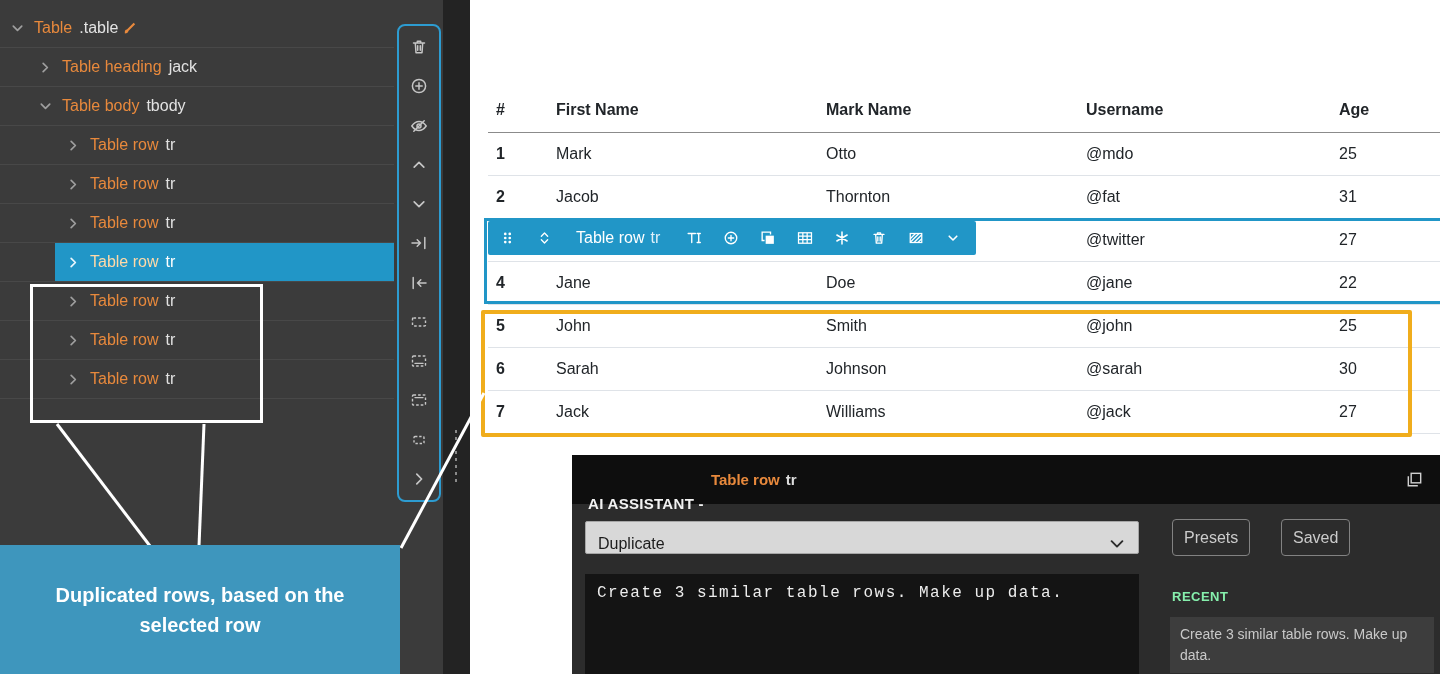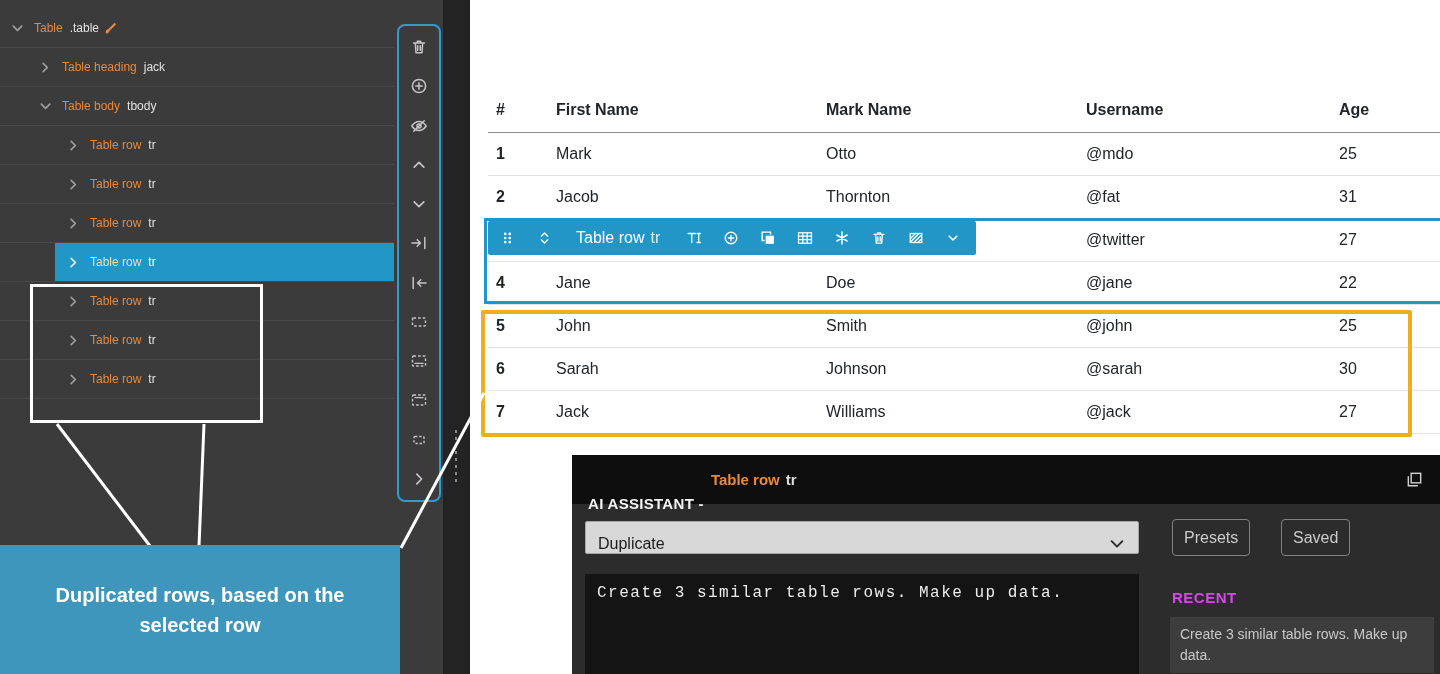--- a/index.html
+++ b/index.html
@@ -3,21 +3,21 @@
 <meta charset="utf-8">
 <style>
   * { margin:0; padding:0; box-sizing:border-box; }
   html,body { width:1440px; height:674px; }
   body { font-family:"Liberation Sans",sans-serif; }
   .app { position:relative; width:1440px; height:674px; overflow:hidden; background:#fff; }
 
   
   .sidebar { position:absolute; left:0; top:0; width:443px; height:674px; background:#3b3b3b; }
   .tree { position:absolute; left:0; top:9px; width:394px; }
-  .tree-row { position:relative; height:39px; display:flex; align-items:center; border-bottom:1px solid #484848; font-size:12px; cursor:pointer; }
+  .tree-row { position:relative; height:39px; display:flex; align-items:center; border-bottom:1px solid #484848; font-size:16px; cursor:pointer; }
   .tree-row > * { position:relative; z-index:1; }
   .tree-row .chev { color:#9f9f9f; margin-right:9px; display:flex; }
   .tree-row .el { color:#e8893c; margin-right:7px; white-space:nowrap; }
   .tree-row .tag { color:#e2e2e2; white-space:nowrap;text-align:center; }
   .lvl0 { padding-left:10px; } .lvl1 { padding-left:38px; } .lvl2 { padding-left:66px; }
   .tree-row.selected::before { content:""; position:absolute; left:55px; right:0; top:0; bottom:0; background:#2196c7; z-index:0; }
   .tree-row.selected .chev { color:#eaf6fd; }
   .tree-row.selected .el { color:#ffd9a8; }
   .tree-row.selected .tag { color:#ffffff; }
   .brush { margin-left:4px; display:flex; }
@@ -58,21 +58,21 @@
   .ai-tag { font-size:15px; font-weight:bold; color:#dcdcdc; margin-left:6px; }
   .ai-restore { margin-left:auto; color:#d0d0d0; cursor:pointer; display:flex; }
   .ai-select { position:absolute; left:13px; top:66px; width:554px; height:33px; background:#d8d8d8; border:1px solid #a6a6a6; border-radius:2px;
     display:flex; align-items:flex-end; padding:0 12px; font-size:16px; color:#1c1c1c; cursor:pointer; }
   .ai-select .chev-d { margin-left:auto; display:flex; }
   .ai-btn { position:absolute; top:64px; height:37px; background:#2c2c2c; border:1px solid #828282; border-radius:4px; color:#cbcbcb;
     font-size:16px; font-family:inherit; padding:0 11px; cursor:pointer; }
   .ai-btn.presets { left:600px; } .ai-btn.saved { left:709px; }
   .ai-prompt { position:absolute; left:13px; top:119px; width:554px; height:100px; background:#141414; border:none; color:#ededed;
     font-family:"Liberation Mono",monospace; font-size:16px; letter-spacing:1.5px; padding:10px 12px; resize:none; overflow:hidden; }
-  .ai-recent-label { position:absolute; left:600px; top:134px; font-size:15px; font-weight:bold; color:#d946ef; letter-spacing:.5px; }
+  .ai-recent-label { position:absolute; left:600px; top:134px; font-size:13px; font-weight:bold; color:#86efac; letter-spacing:.5px; }
   .ai-recent-item { position:absolute; left:598px; top:162px; width:264px; background:#3d3d3d; color:#c9c9c9; font-size:14px; line-height:1.5;
     padding:7px 10px; cursor:pointer; }
 
   
   .callout { position:absolute; left:0; top:545px; width:400px; height:129px; background:#3e96bd; z-index:20;
     display:flex; align-items:center; justify-content:center; text-align:center; padding:0 26px;
     color:#fff; font-size:20px; font-weight:bold; line-height:1.5; }
   .lines { position:absolute; left:0; top:0; width:1440px; height:674px; z-index:15; pointer-events:none; }
   svg.ic { display:block; }
 </style>

